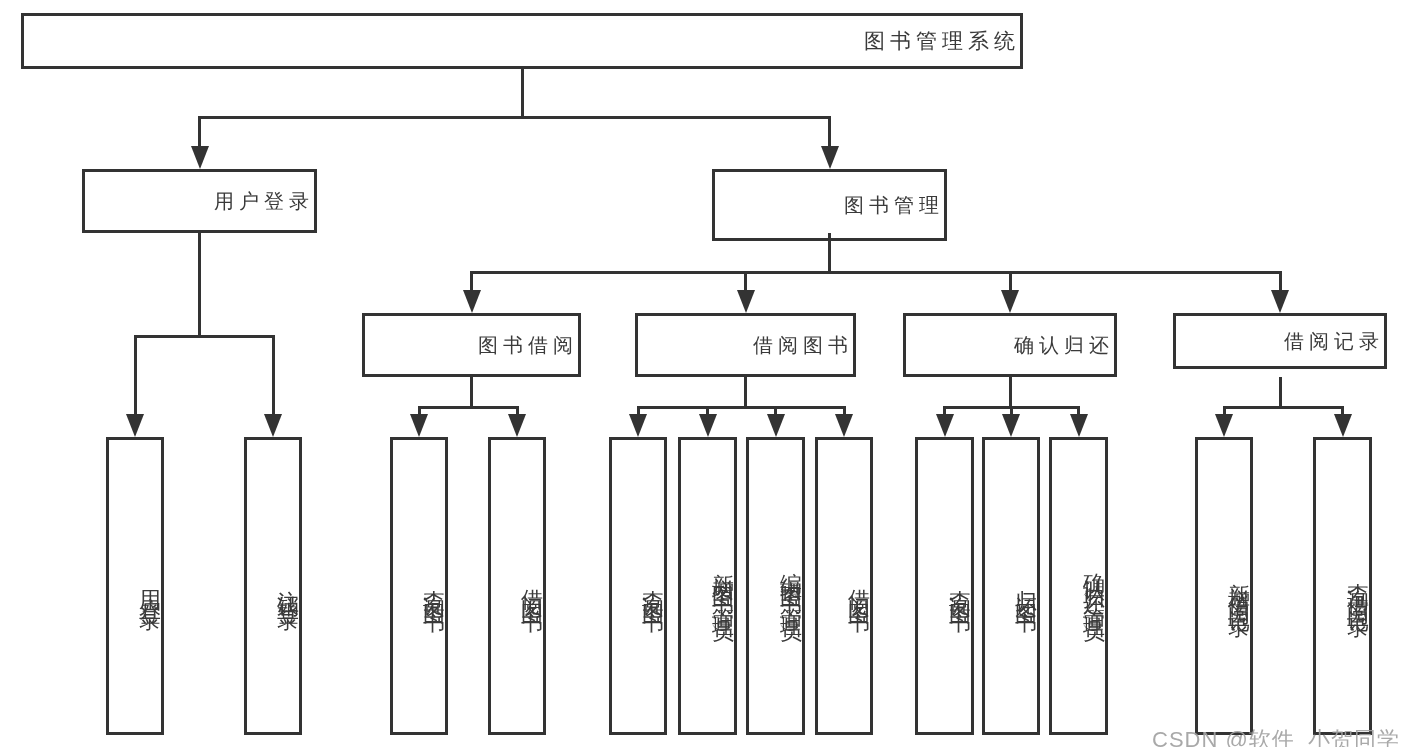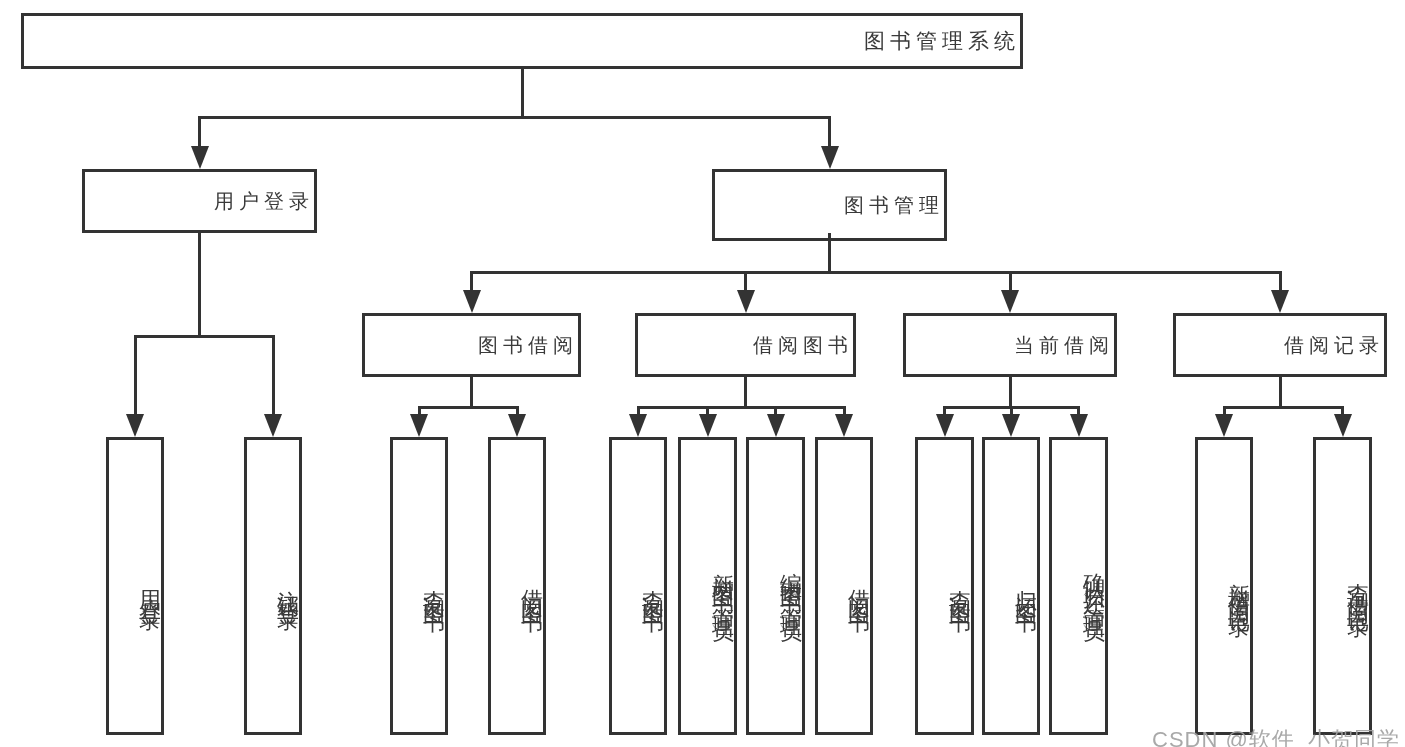--- a/index.html
+++ b/index.html
@@ -75,23 +75,23 @@
     <div class="node horz" style="left: 712px; top: 169px; width: 235px; height: 72px; font-size: 20px; padding-left: 32px;">
       <span>图书管理</span>
     </div>
     <div class="node horz" style="left: 362px; top: 313px; width: 219px; height: 64px; font-size: 20px;">
       <span>图书借阅</span>
     </div>
     <div class="node horz" style="left: 635px; top: 313px; width: 221px; height: 64px; font-size: 20px;">
       <span>借阅图书</span>
     </div>
     <div class="node horz" style="left: 903px; top: 313px; width: 214px; height: 64px; font-size: 20px;">
-      <span>当前借阅</span>
+      <span>确认归还</span>
     </div>
-    <div class="node horz" style="left: 1173px; top: 313px; width: 214px; height: 64px; font-size: 20px;">
+    <div class="node horz" style="left: 1173px; top: 313px; width: 214px; height: 56px; font-size: 20px;">
       <span>借阅记录</span>
     </div>
     <div class="node vert" style="left: 106px; top: 437px; width: 58px; height: 298px; font-size: 22px;">
       <span>用户登录</span>
     </div>
     <div class="node vert" style="left: 244px; top: 437px; width: 58px; height: 298px; font-size: 22px;">
       <span>注销登录</span>
     </div>
     <div class="node vert" style="left: 390px; top: 437px; width: 58px; height: 298px; font-size: 22px;">
       <span>查询图书</span>

